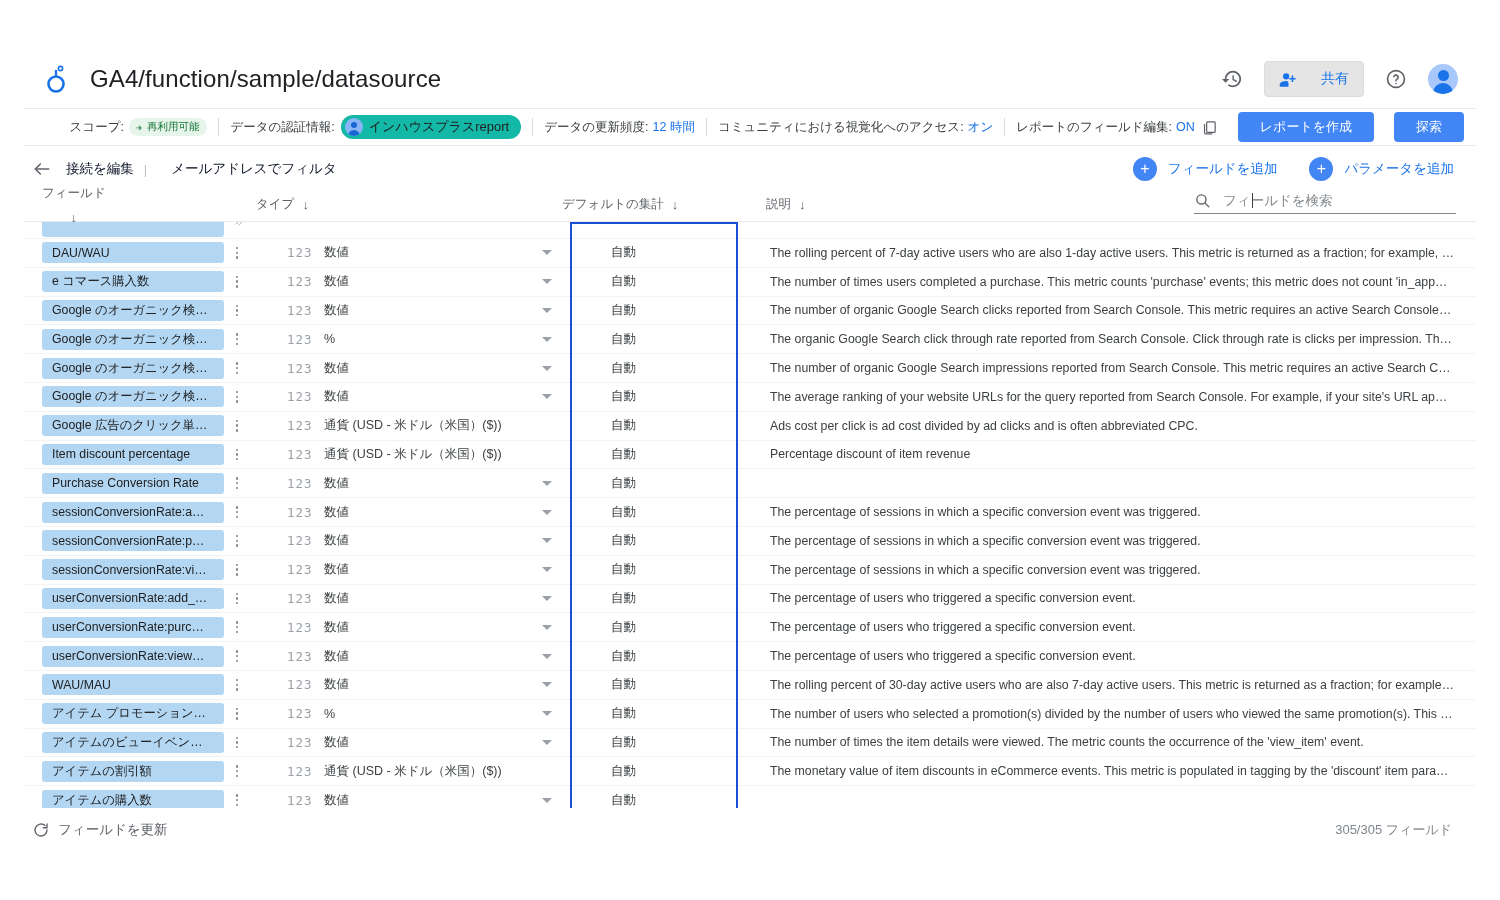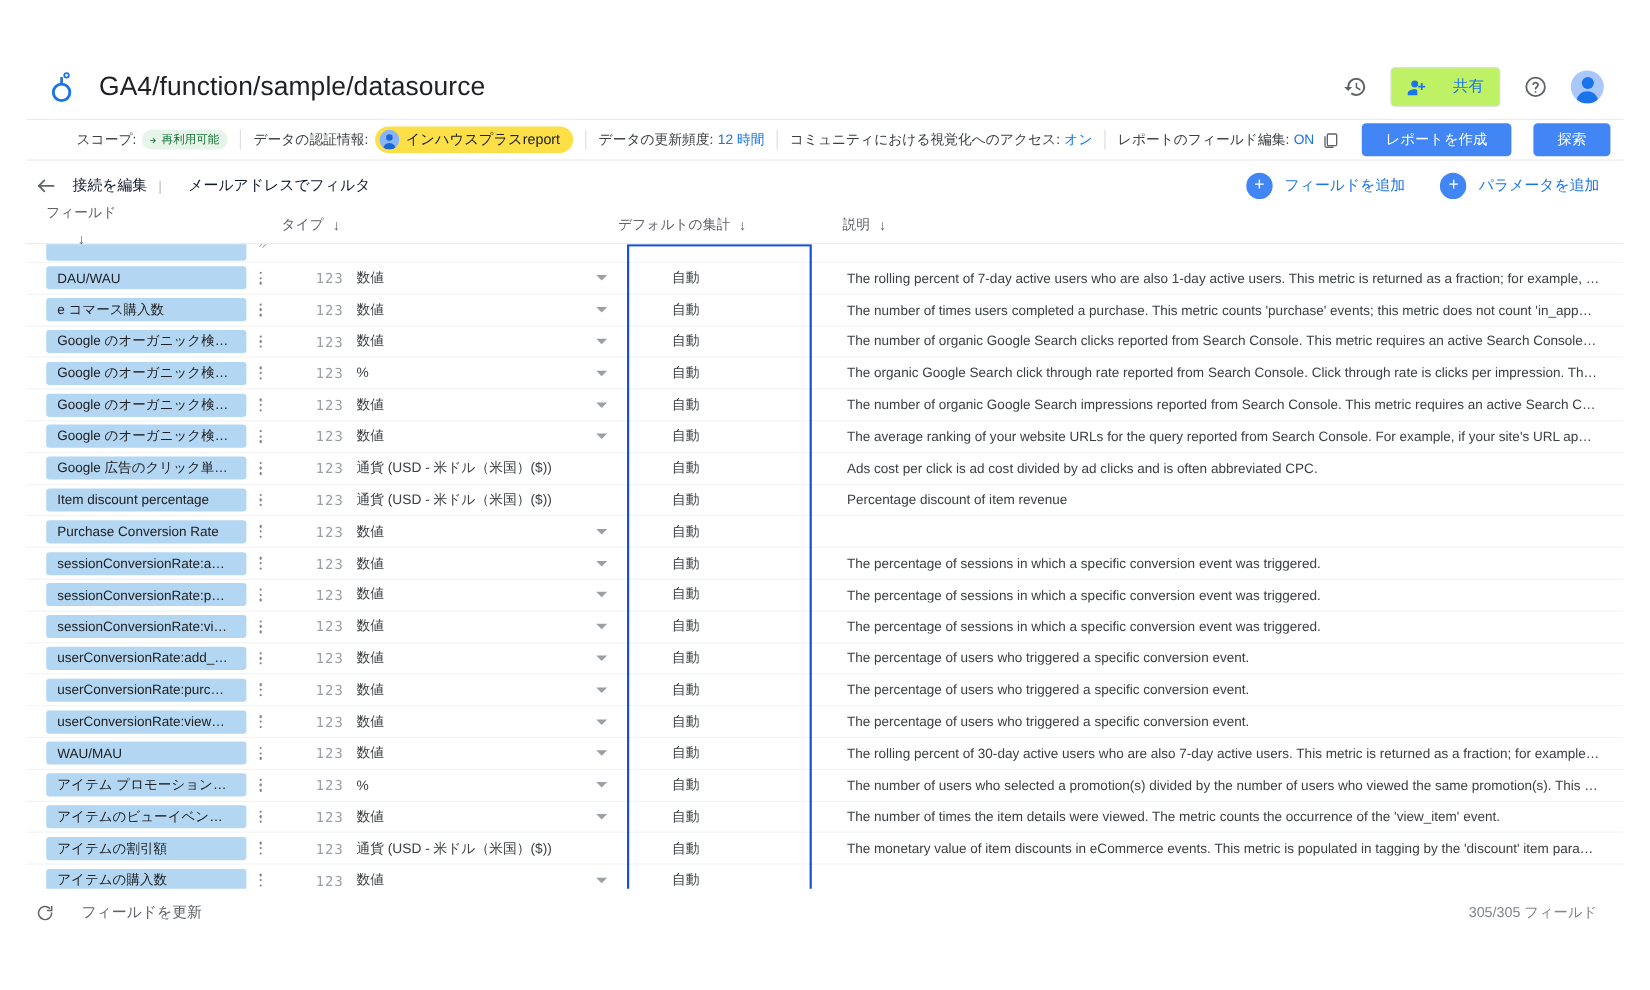--- a/index.html
+++ b/index.html
@@ -24,21 +24,21 @@
   }
   .appbar-right {
     margin-left:auto; display:flex; align-items:center; gap:4px; padding-right:18px;
   }
   .icon-btn {
     width:40px; height:40px; border-radius:50%; display:flex; align-items:center;
     justify-content:center; color:#5f6368; cursor:pointer;
   }
   .share-btn {
     display:flex; align-items:center; gap:23px; height:36px; padding:0 14px;
-    border:1px solid #dadce0; border-radius:4px; background:#bef264;
+    border:1px solid #dadce0; border-radius:4px; background:#e5e5e5;
     color:#1a73e8; font-size:14px; cursor:pointer; margin:0 8px;
   }
   .avatar {
     width:30px; height:30px; border-radius:50%; background:#a8c7fa; margin-left:8px;
     display:flex; align-items:flex-end; justify-content:center; overflow:hidden; cursor:pointer;
   }
   .avatar .head { width:11px; height:11px; border-radius:50%; background:#1a73e8; position:absolute; margin-bottom:13px;}
   .avatar .body { width:20px; height:11px; border-radius:11px 11px 0 0; background:#1a73e8; }
 
   
@@ -48,21 +48,21 @@
     display:flex; align-items:center; justify-content:flex-end; padding-right:12px;
     background:#fff;
   }
   .meta-group { display:flex; align-items:center; font-size:12.5px; color:#3c4043; white-space:nowrap; }
   .meta-sep { width:1px; height:18px; background:#dadce0; margin:0 11px; }
   .chip-scope {
     display:inline-flex; align-items:center; gap:3px; background:#e6f4ea; color:#137333;
     border-radius:10px; padding:2px 8px 2px 6px; font-size:10.5px; margin-left:5px;
   }
   .chip-cred {
-    display:inline-flex; align-items:center; gap:6px; background:#fde047; color:#202124;
+    display:inline-flex; align-items:center; gap:6px; background:#14b8a6; color:#202124;
     border-radius:13px; padding:3px 12px 3px 4px; font-size:13px; margin-left:6px;
   }
   .chip-cred .mini-av {
     width:18px; height:18px; border-radius:50%; background:#8ab4f8; position:relative;
     display:flex; align-items:flex-end; justify-content:center; overflow:hidden;
   }
   .chip-cred .mini-av .h { width:6px;height:6px;border-radius:50%;background:#1967d2;position:absolute;bottom:8px; }
   .chip-cred .mini-av .b { width:12px;height:6px;border-radius:6px 6px 0 0;background:#1967d2; }
   .lnk { color:#1a73e8; margin-left:4px; }
   .btn-primary {
@@ -151,21 +151,21 @@
   .resize-handle {
     position:absolute; left:210px; top:-6px; width:12px; height:12px;
     color:#9aa0a6; font-size:11px; transform:rotate(0deg); cursor:col-resize;
   }
 
   
   .footer {
     position:absolute; left:24px; top:812px; width:1452px; height:36px;
     display:flex; align-items:center;
   }
-  .refresh { display:flex; align-items:center; gap:24px; margin-left:8px; cursor:pointer; }
+  .refresh { display:flex; align-items:center; gap:8px; margin-left:8px; cursor:pointer; }
   .refresh-label { font-size:13.5px; color:#5f6368; }
   .field-count { margin-left:auto; font-size:13px; color:#80868b; padding-right:24px; }
 
   svg { display:block; }
 </style>
 </head>
 <body>
 
 <div class="page">
 
@@ -298,20 +298,32 @@
       </div>
       <div class="th th-agg">
         <span>デフォルトの集計</span>
         <span class="sort">↓</span>
       </div>
       <div class="th th-desc">
         <span>説明</span>
         <span class="sort">↓</span>
       </div>
 
+      <div class="search-box">
+        <span class="mag">
+          <svg width="17" height="17" viewBox="0 0 24 24" fill="none" stroke="#5f6368" stroke-width="1.9">
+            <circle cx="10.5" cy="10.5" r="6.5"></circle>
+              <path d="M15.5 15.5 L21 21" stroke-linecap="round"></path>
+          </svg>
+        </span>
+        <span style="position:relative; display:flex; align-items:center;">
+          <span class="caret-bar"></span>
+          <input class="search-input" placeholder="フィールドを検索" style="">
+        </span>
+      </div>
     </div>
 
     <div class="tbody">
 
       <div class="row partial">
         <div class="cell-field" style="top:-6px;">
           <div class="pill">
               <span>&nbsp;</span>
             </div>
         </div>

